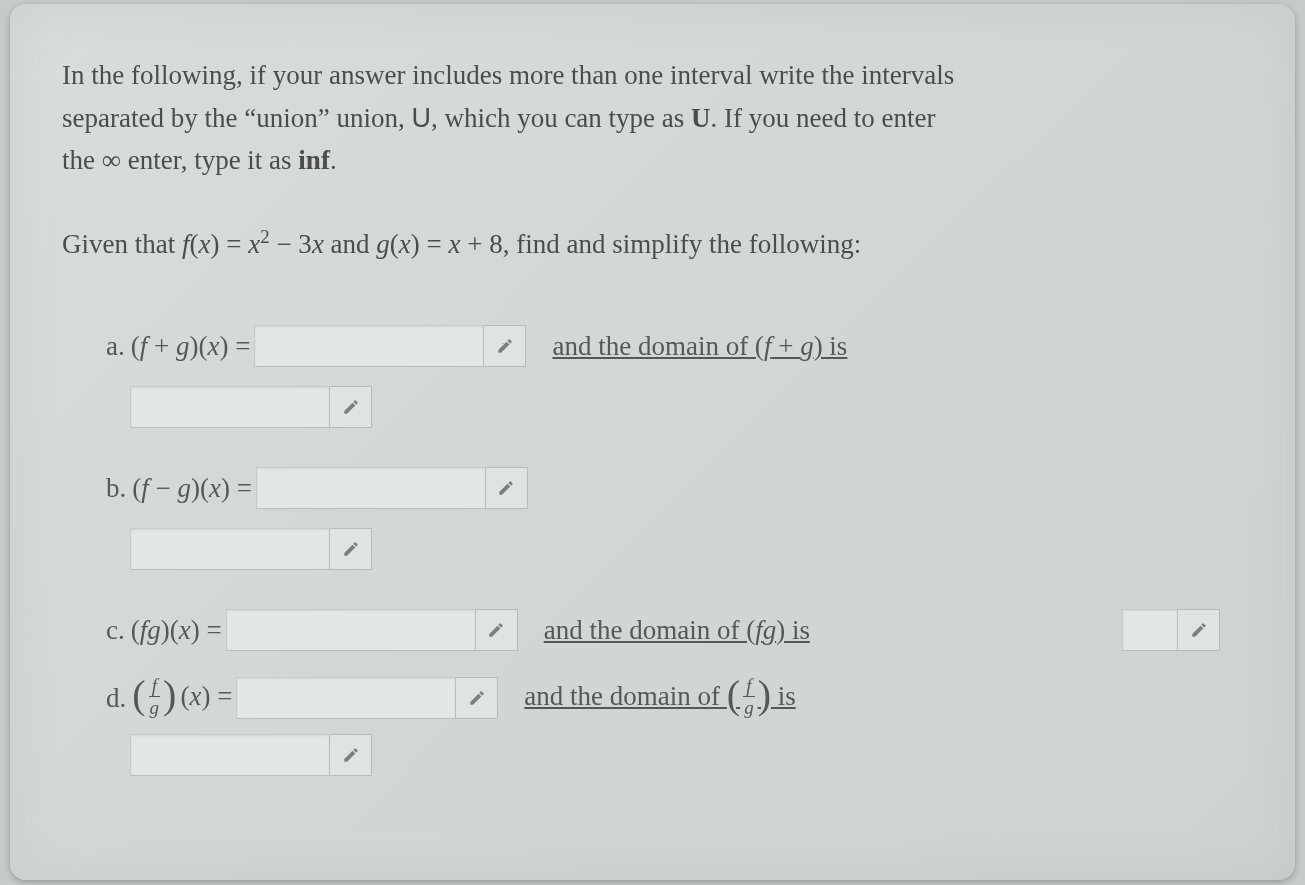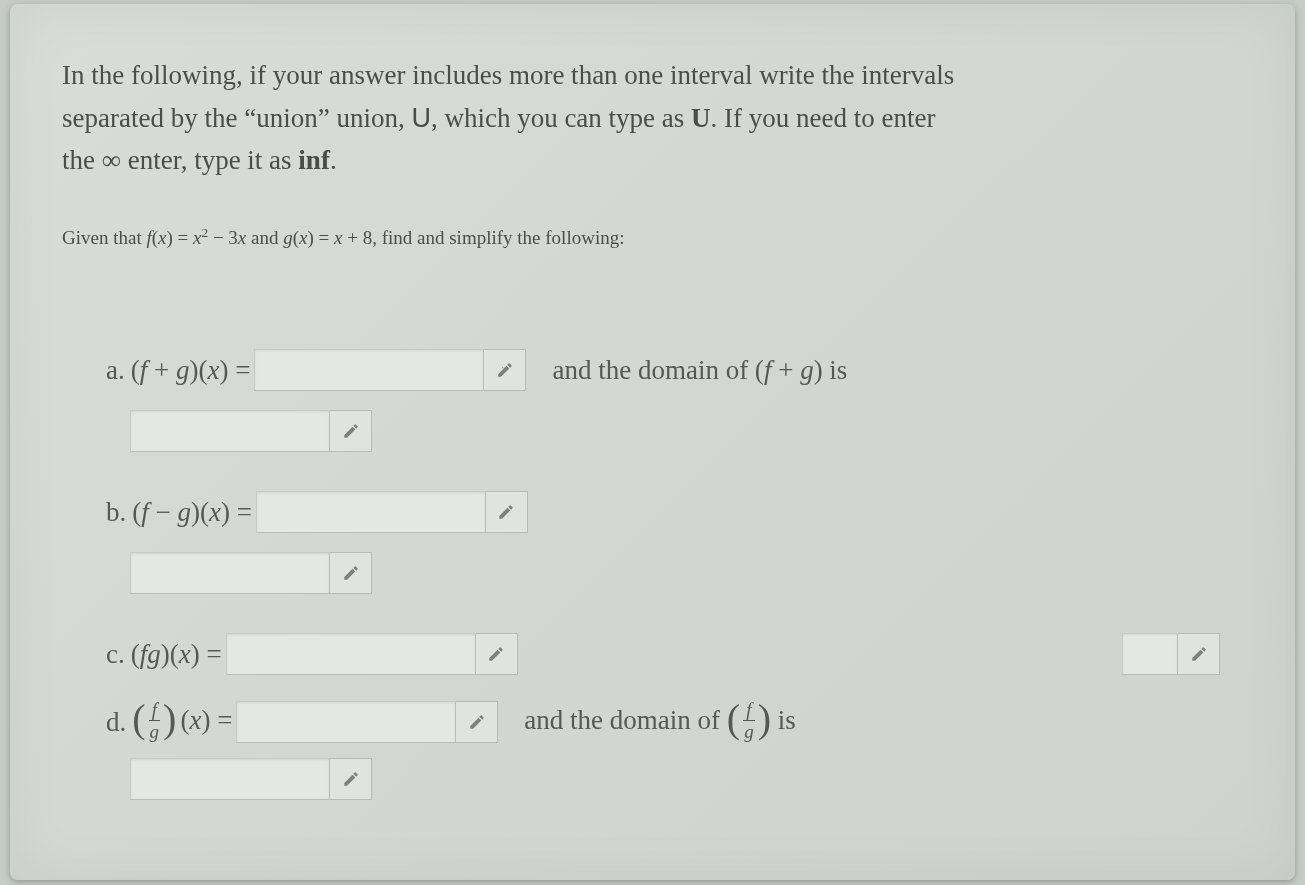--- a/index.html
+++ b/index.html
@@ -10,36 +10,36 @@
     height: 885px;
     overflow: hidden;
   }
   .card {
     position: absolute;
     left: 10px;
     top: 4px;
     width: 1285px;
     height: 876px;
     background: linear-gradient(135deg, #d8ddd9 0%, #d2d7d3 50%, #ced3cf 100%);
-    border-radius: 8px;
+    border-radius: 16px;
     box-shadow: 0 2px 6px rgba(0,0,0,0.25), inset 0 0 60px rgba(0,0,0,0.05);
     padding: 50px 75px 20px 52px;
     color: #3c3f3d;
   }
   .instr {
     font-size: 27px;
     line-height: 1.58;
     color: #4a4d4b;
     margin-bottom: 42px;
   }
   .given {
-    font-size: 19px;
+    font-size: 27px;
     line-height: 1.5;
     color: #4a4d4b;
-    margin-bottom: 96px;
+    margin-bottom: 60px;
   }
   .mi { font-style: italic; font-family: 'Times New Roman', serif; }
   .sup { font-size: 0.7em; vertical-align: super; line-height: 0; }
   .bold { font-weight: bold; font-family: 'Times New Roman', serif;}
   .problems { padding-left: 44px; }
   .row {
     display: flex;
     align-items: center;
     flex-wrap: wrap;
     font-size: 27px;
@@ -71,21 +71,21 @@
     width: 42px;
     height: 42px;
     background: #dfe4e0;
     border: 1px solid #b6bbb7;
     border-left: none;
     vertical-align: middle;
     cursor: pointer;
     position: relative;
   }
   .pal svg { width: 18px; height: 18px; }
-  .after-text { margin-left: 26px; }
+  .after-text { margin-left: 26px; text-decoration: underline; }
   .domain-row {
     display: flex;
     align-items: center;
     margin-left: 24px;
     margin-top: 14px;
     margin-bottom: 38px;
   }
   .frac {
     display: inline-flex;
     flex-direction: column;
@@ -182,20 +182,23 @@
       <span class="expr">
         <span>(</span><span class="mi">f</span><span class="mi">g</span><span>)(</span><span class="mi">x</span><span>) =</span>
       </span>
       <span class="gap"></span>
       <span class="inputbox wide"></span>
         <span class="pal">
           <svg viewBox="0 0 24 24">
             <path fill="#7c817d" d="M3 17.25V21h3.75l11-11.03-3.75-3.75L3 17.25zM20.7 7.04a1 1 0 0 0 0-1.41l-2.34-2.34a1 1 0 0 0-1.41 0l-1.83 1.83 3.75 3.75 1.83-1.83z"></path>
           </svg>
         </span>
+      <span class="after-text">
+        <span>and the domain of (</span><span class="mi">f</span><span class="mi">g</span><span>) is</span>
+      </span>
       <span style="flex:1"></span>
       <span class="inputbox" style="width:56px"></span>
         <span class="pal">
           <svg viewBox="0 0 24 24">
             <path fill="#7c817d" d="M3 17.25V21h3.75l11-11.03-3.75-3.75L3 17.25zM20.7 7.04a1 1 0 0 0 0-1.41l-2.34-2.34a1 1 0 0 0-1.41 0l-1.83 1.83 3.75 3.75 1.83-1.83z"></path>
           </svg>
         </span>
     </div>
 
     <div class="row row-d">

